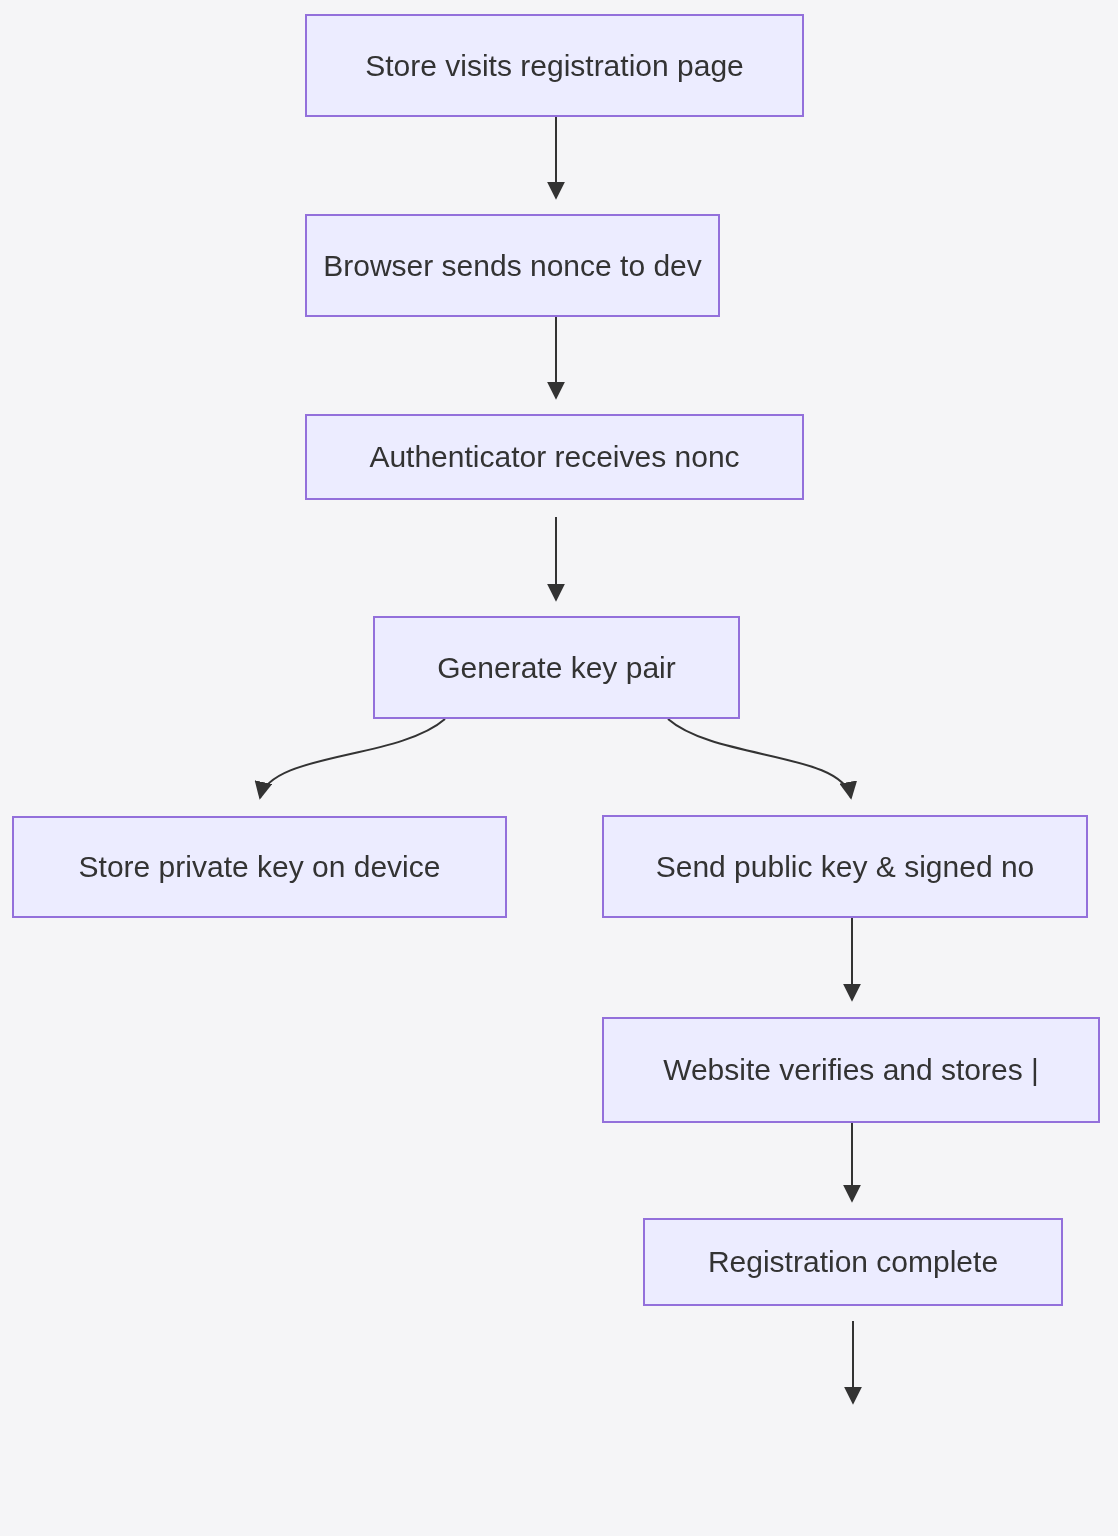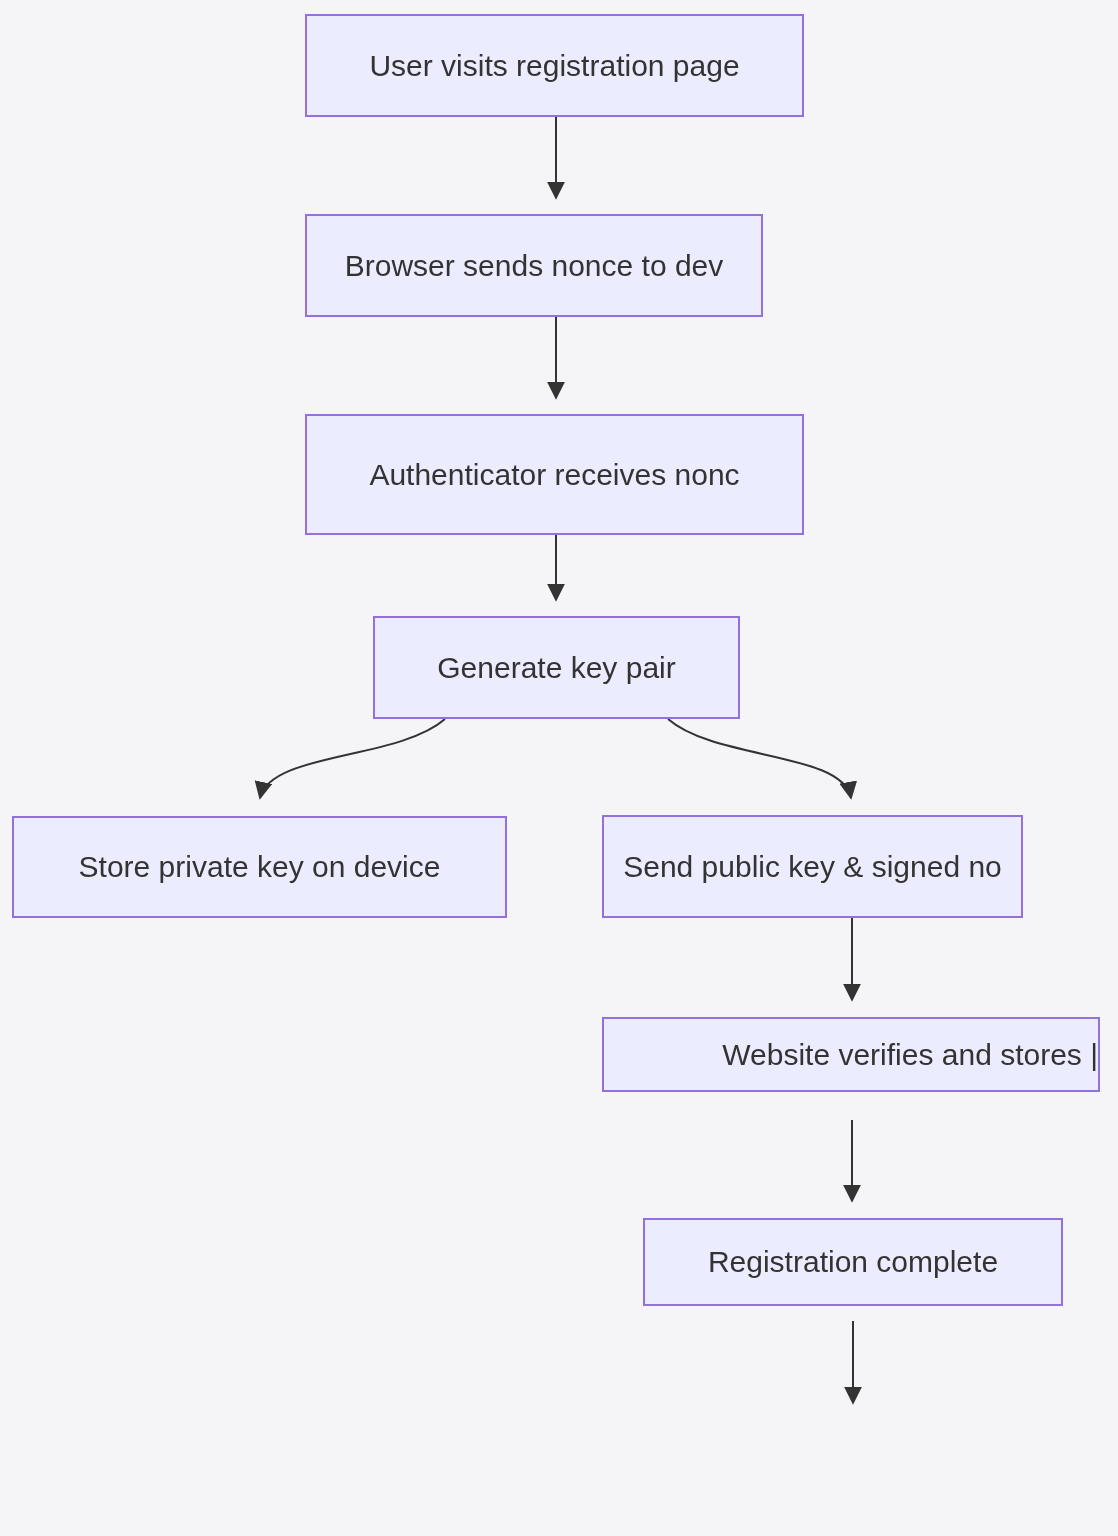--- a/index.html
+++ b/index.html
@@ -47,26 +47,26 @@
     align-items: center;
     justify-content: center;
     font-size: 30px;
     line-height: 1.2;
     white-space: nowrap;
     overflow: hidden;
     text-align: center;
   }
   
   .n-start         { left: 305px; top: 14px;   width: 499px; height: 103px; }
-  .n-nonce         { left: 305px; top: 214px;  width: 458px; height: 103px; }
-  .n-auth          { left: 305px; top: 414px;  width: 499px; height: 121px; }
+  .n-nonce         { left: 305px; top: 214px;  width: 415px; height: 103px; }
+  .n-auth          { left: 305px; top: 414px;  width: 499px; height: 86px; }
   .n-keypair       { left: 373px; top: 616px;  width: 367px; height: 103px; }
   .n-store-private { left: 12px;  top: 816px;  width: 495px; height: 102px; }
-  .n-send-public   { left: 602px; top: 815px;  width: 421px; height: 103px; }
-  .n-verify        { left: 602px; top: 1017px; width: 498px; height: 75px; justify-content: flex-end; }
+  .n-send-public   { left: 602px; top: 815px;  width: 486px; height: 103px; }
+  .n-verify        { left: 602px; top: 1017px; width: 498px; height: 106px; }
   .n-complete      { left: 643px; top: 1218px; width: 420px; height: 88px; }
   .n-end           { left: 768px; top: 1420px; width: 172px; height: 102px; }
 </style>
 </head>
 <body>
 
 <div class="canvas">
 
   <svg class="edges" viewBox="0 0 1118 1536" xmlns="http://www.w3.org/2000/svg">
     <defs>
@@ -78,21 +78,21 @@
     <path class="edge" d="M556 317 V 398" marker-end="url(#arrowhead)"></path>
     <path class="edge" d="M556 517 V 600" marker-end="url(#arrowhead)"></path>
     <path class="edge" d="M445 719 C 398 760, 270 752, 260 798" marker-end="url(#arrowhead)"></path>
     <path class="edge" d="M668 719 C 715 760, 843 752, 851 798" marker-end="url(#arrowhead)"></path>
     <path class="edge" d="M852 918 V 1000" marker-end="url(#arrowhead)"></path>
     <path class="edge" d="M852 1120 V 1201" marker-end="url(#arrowhead)"></path>
     <path class="edge" d="M853 1321 V 1403" marker-end="url(#arrowhead)"></path>
   </svg>
 
   <div class="node n-start">
-    <span>User visits registration page</span>
+    <span>Store visits registration page</span>
   </div>
 
   <div class="node n-nonce">
     <span>Browser sends nonce to dev</span>
   </div>
 
   <div class="node n-auth">
     <span>Authenticator receives nonc</span>
   </div>
 

